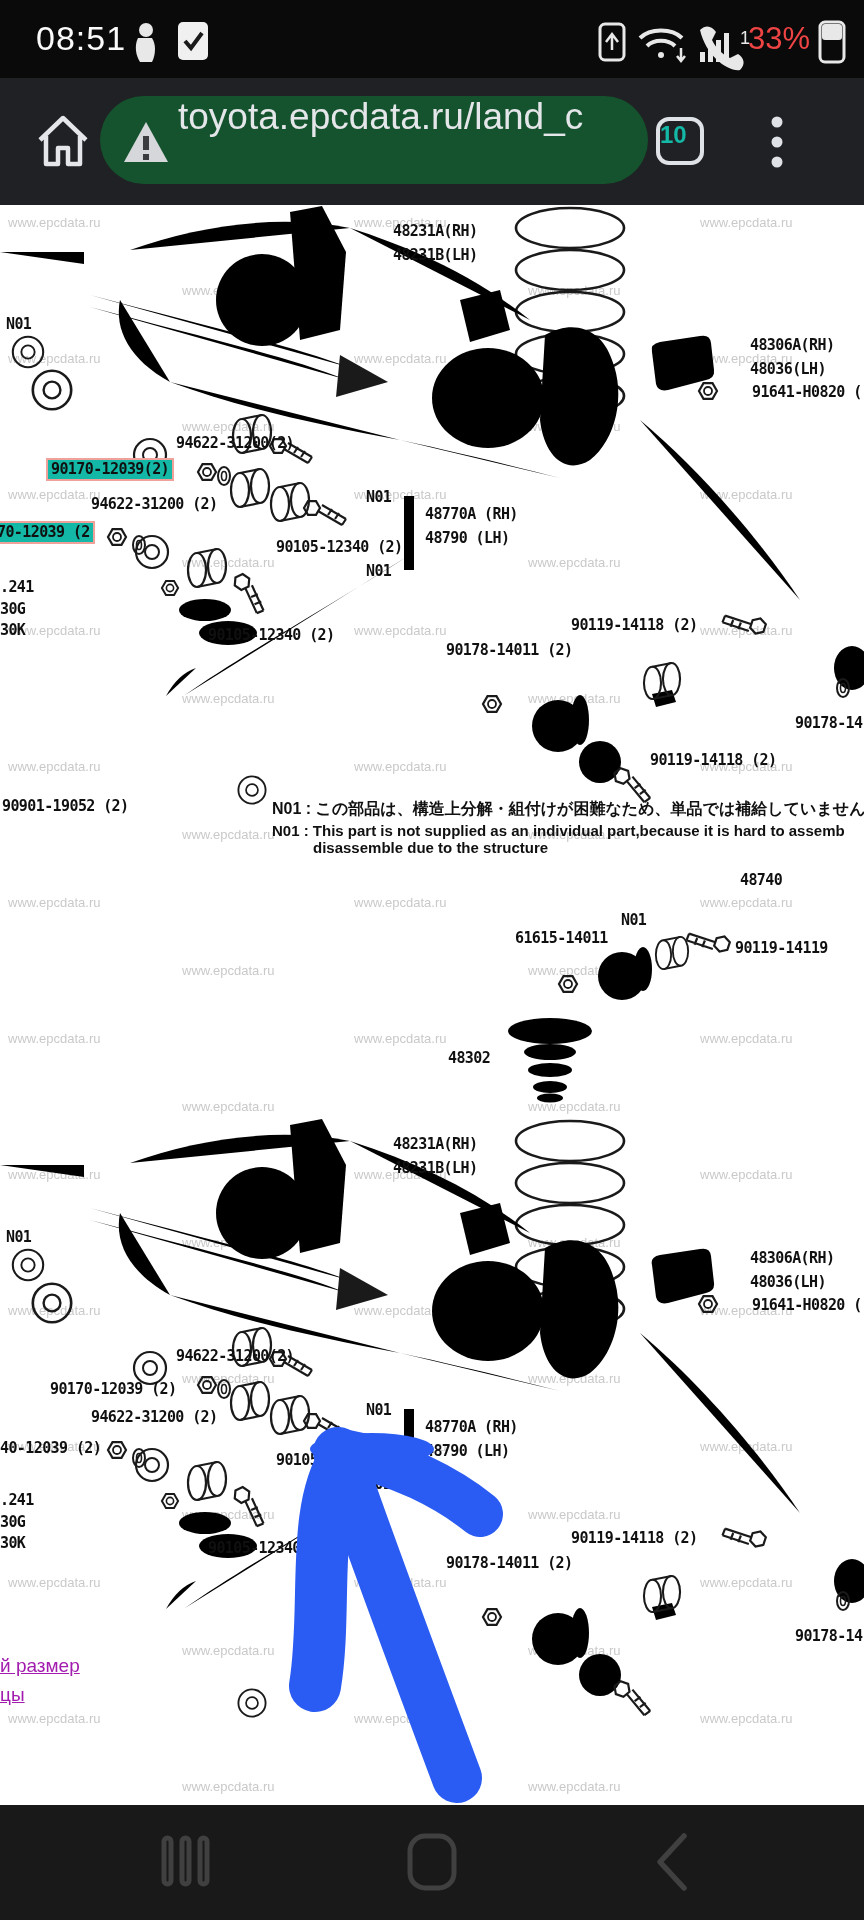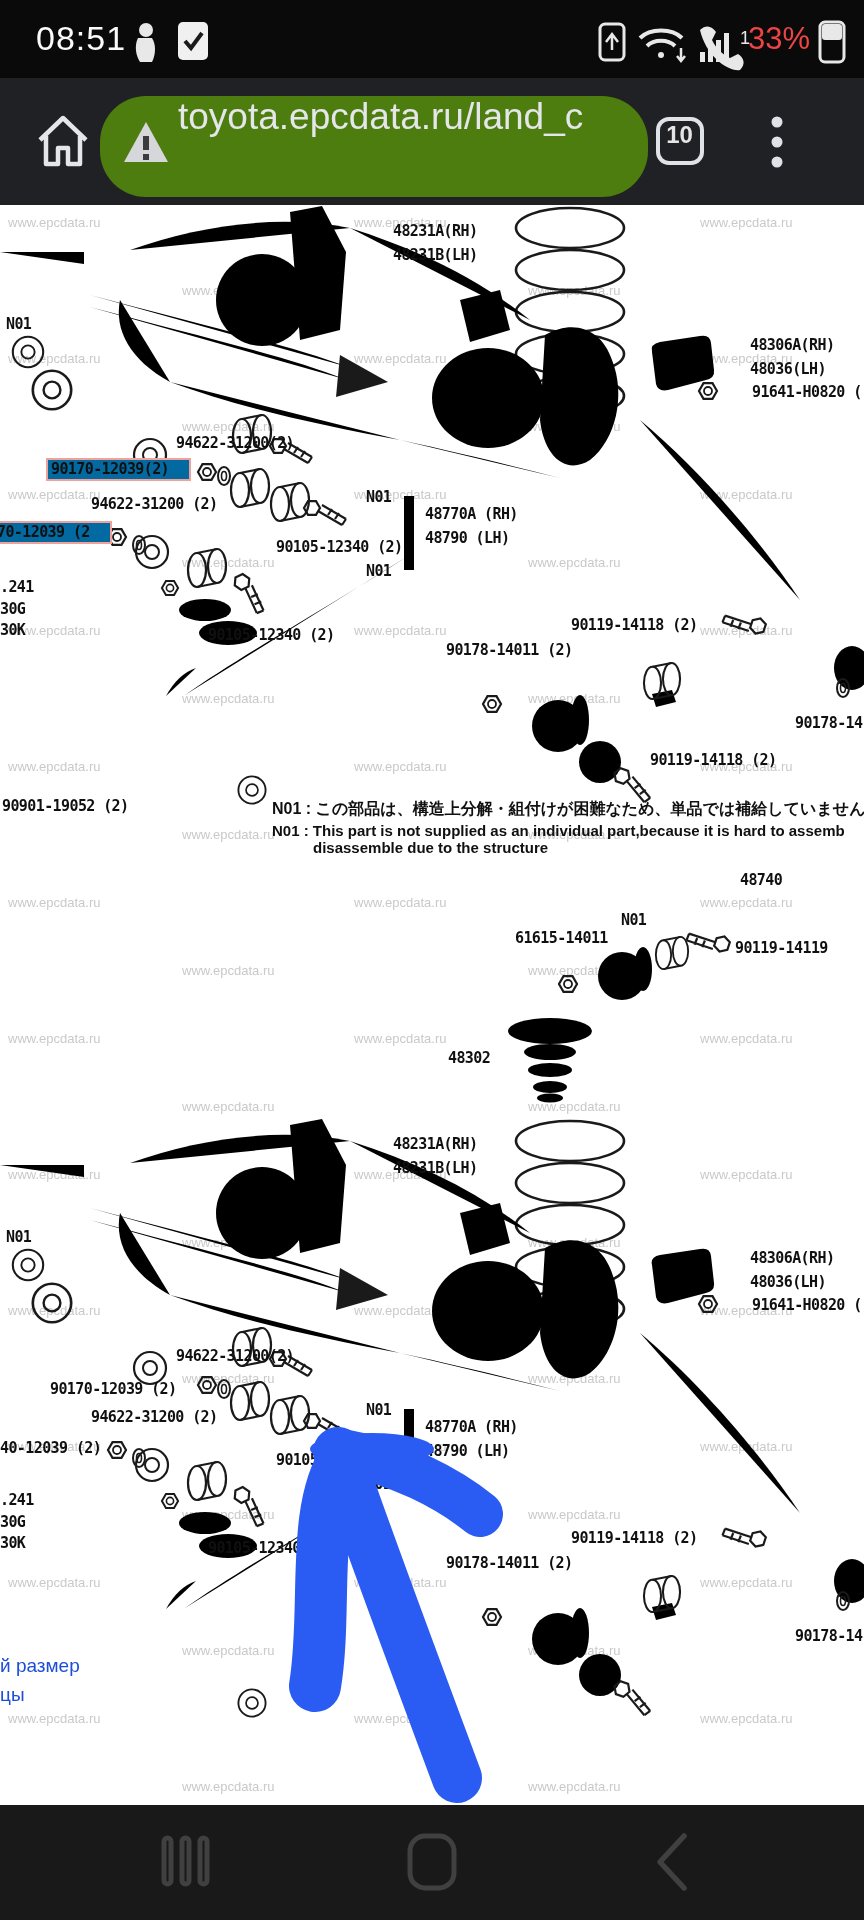--- a/index.html
+++ b/index.html
@@ -3,34 +3,34 @@
 <meta charset="utf-8">
 <style>
   html,body{margin:0;padding:0;background:#fff}
   #screen{position:relative;width:864px;height:1920px;overflow:hidden;background:#fff;font-family:"Liberation Sans",sans-serif}
   
   .status-bar{position:absolute;left:0;top:0;width:864px;height:78px;background:#0a0a0a;z-index:10}
   .sb-time{position:absolute;left:36px;top:19px;font:400 34px "Liberation Sans",sans-serif;color:#fafafa;letter-spacing:1px}
   .sb-pct{position:absolute;left:748px;top:21px;font:400 31px "Liberation Sans",sans-serif;color:#ef4444}
   
   .toolbar{position:absolute;left:0;top:78px;width:864px;height:127px;background:#202124;z-index:10}
-  .url-pill{position:absolute;left:100px;top:18px;width:548px;height:101px;border-radius:46px;background:#4d7c0f;overflow:hidden}
+  .url-pill{position:absolute;left:100px;top:18px;width:548px;height:88px;border-radius:46px;background:#14532d;overflow:hidden}
   .url-text{position:absolute;left:78px;top:0;width:455px;height:92px;line-height:92px;font:400 37px "Liberation Sans",sans-serif;color:#e4e6e9;white-space:nowrap;overflow:hidden}
   .tab-box{position:absolute;left:656px;top:39px;width:48px;height:48px;border:4.5px solid #dfe2e6;border-radius:13px;box-sizing:border-box}
-  .tab-count{position:absolute;left:0;top:0;width:39px;height:39px;line-height:40px;text-align:center;font:700 24px "Liberation Sans",sans-serif;color:#e5e5e5}
+  .tab-count{position:absolute;left:0;top:0;width:39px;height:39px;line-height:40px;font:700 24px "Liberation Sans",sans-serif;color:#14b8a6}
   
   .content{position:absolute;left:0;top:0;width:864px;height:1805px;background:#fff;z-index:1}
   svg.layer{position:absolute;left:0;top:0;z-index:1}
   svg.arrowlayer{position:absolute;left:0;top:0;z-index:4;pointer-events:none}
   .labels{position:absolute;left:0;top:0;width:864px;height:1688px;z-index:2}
   .pl{position:absolute;font:700 15px "DejaVu Sans Mono","Liberation Mono",monospace;color:#101010;letter-spacing:-0.6px;white-space:pre}
-  .hl{background:#0369a1;border:2.5px solid #f0a29a;padding:0 20px 1px 3px}
+  .hl{background:#14b8a6;border:2.5px solid #f0a29a;padding:0 3px 1px 3px}
   .note{position:absolute;font:700 15px "Liberation Sans",sans-serif;color:#101010;white-space:pre}
   .jp{font:700 16px "Liberation Sans",sans-serif}
-  .lnk{position:absolute;font:400 19px "Liberation Sans",sans-serif;color:#1d4ed8;cursor:pointer;white-space:pre}
+  .lnk{position:absolute;font:400 19px "Liberation Sans",sans-serif;color:#a21caf;text-decoration:underline;cursor:pointer;white-space:pre}
   .wmt{font:13px "Liberation Sans",sans-serif;fill:#c9c9c9}
   
   .navbar{position:absolute;left:0;top:1805px;width:864px;height:115px;background:#191919;z-index:10}
 </style>
 </head>
 <body>
 
 <div id="screen">
 
   <div class="content">

